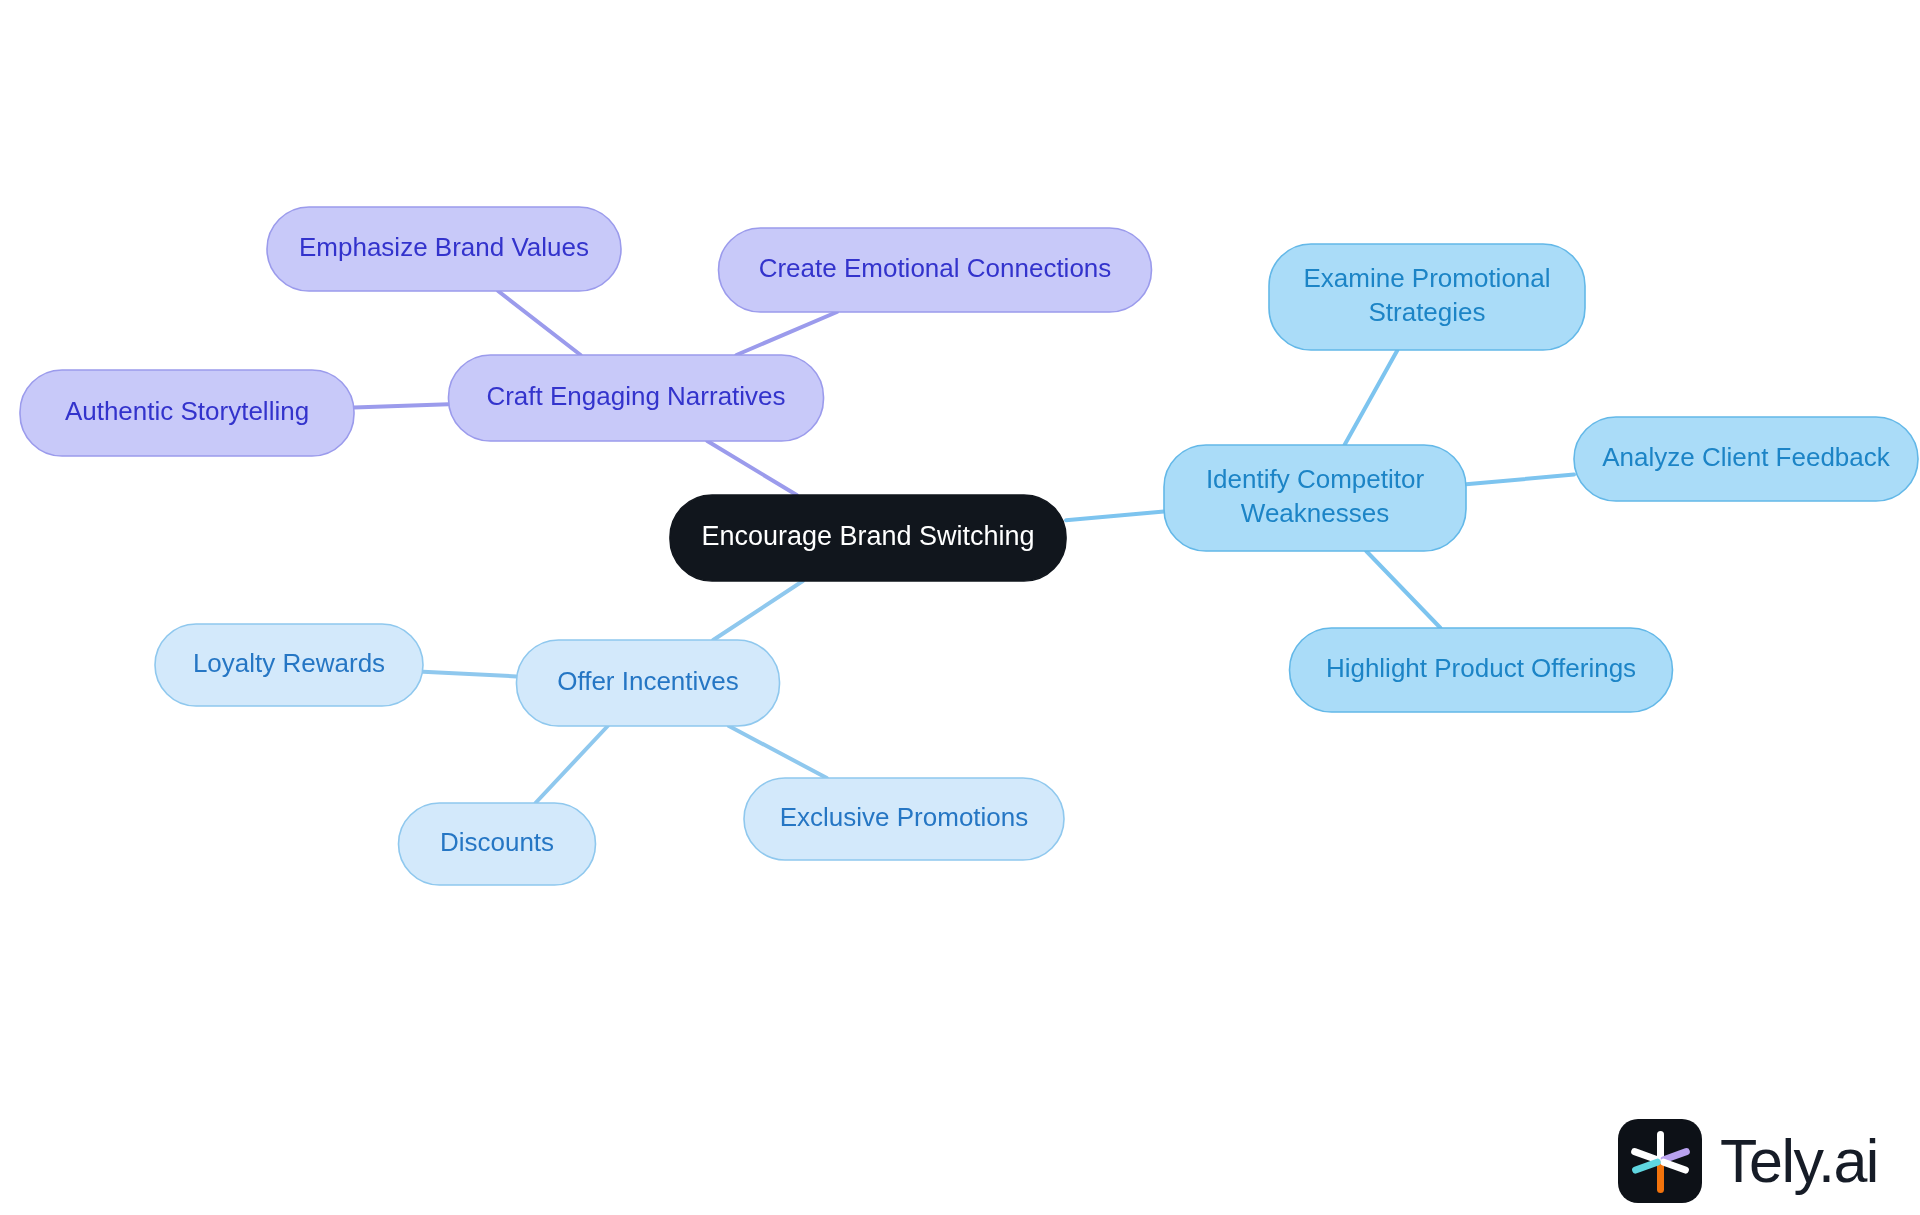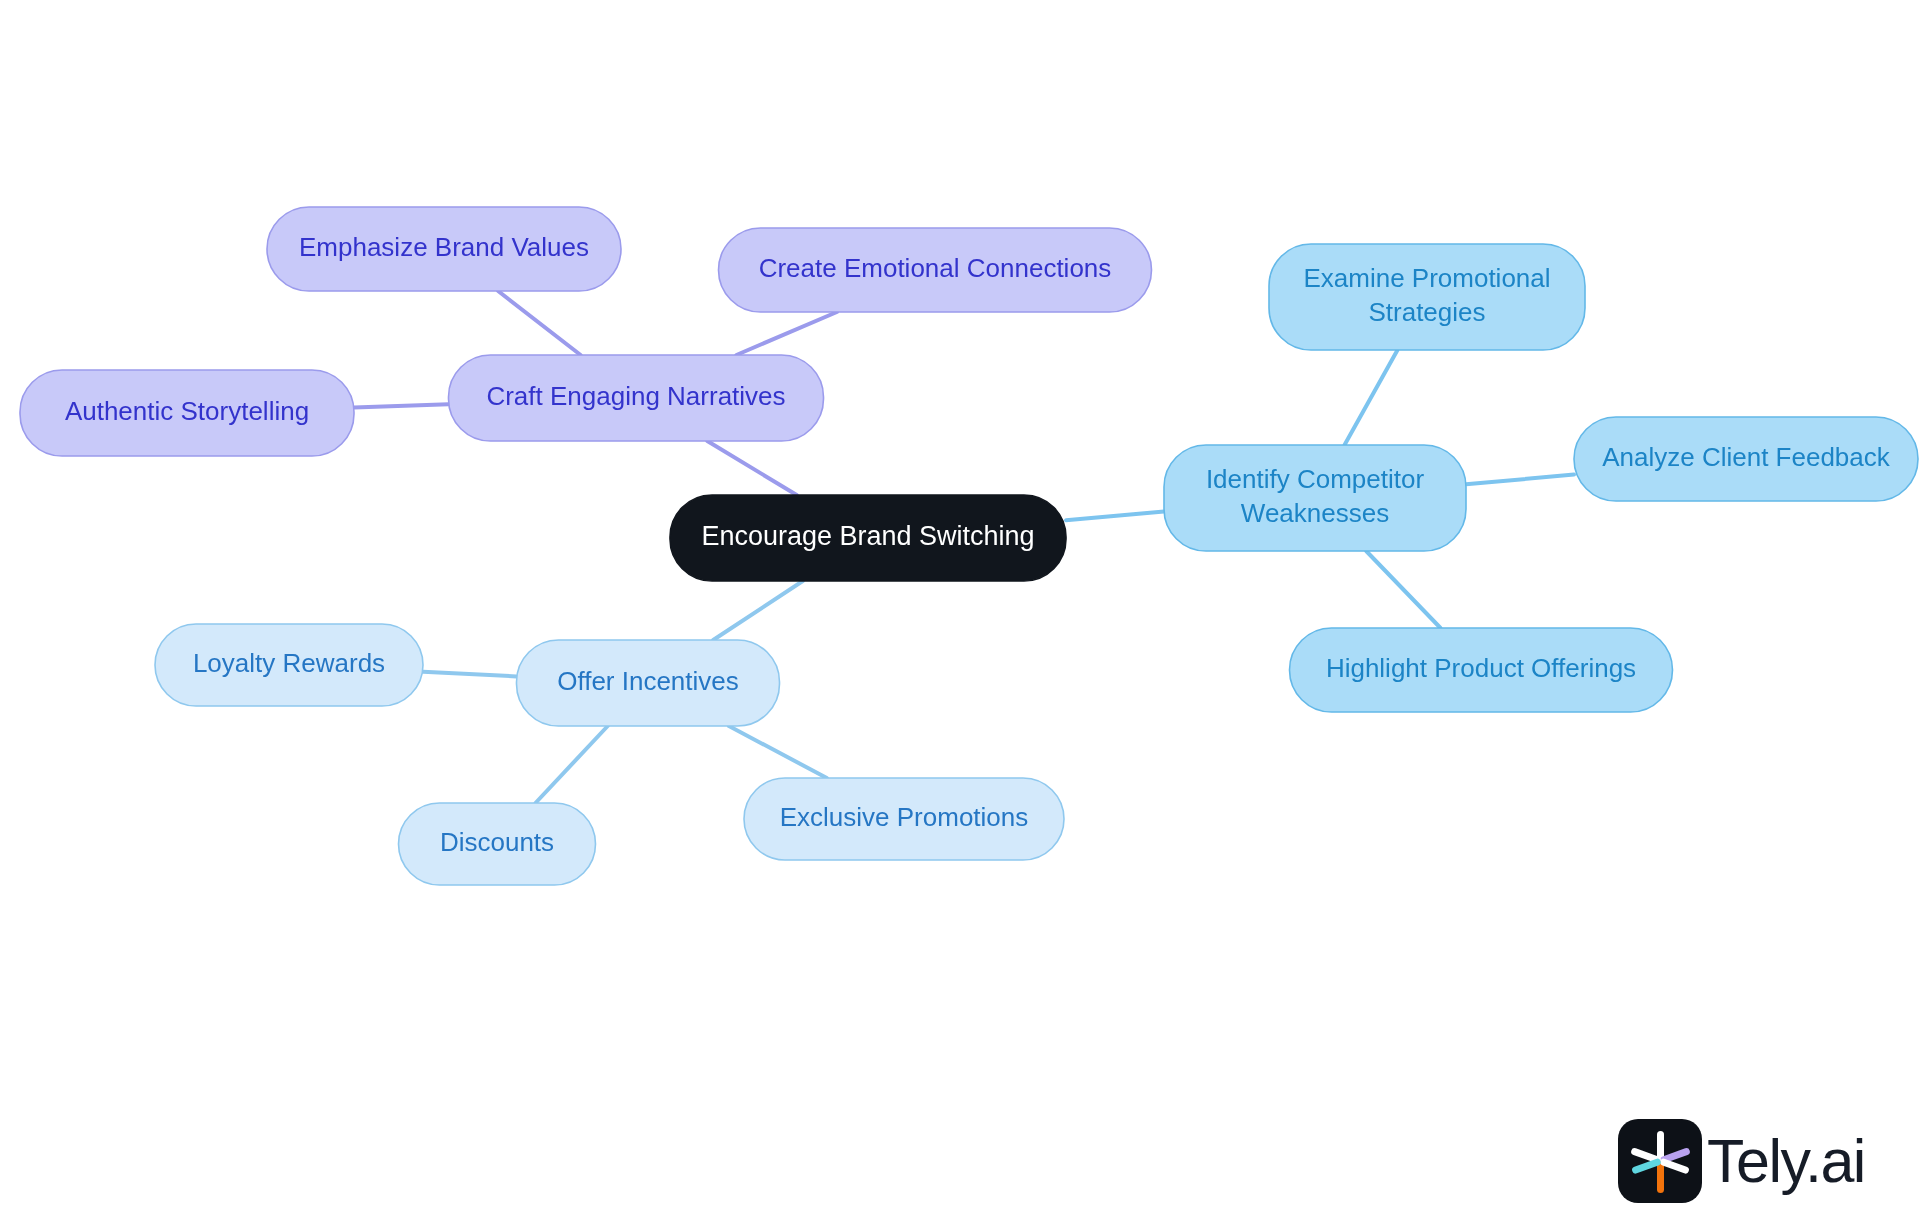--- a/index.html
+++ b/index.html
@@ -45,21 +45,21 @@
 
   
   #tely-logo {
     position: absolute;
     left: 1618px;
     top: 1118px;
     width: 278px;
     height: 86px;
     display: flex;
     align-items: center;
-    gap: 5px;
+    gap: 18px;
   }
   #tely-logo .logo-mark {
     width: 84px;
     height: 84px;
     border-radius: 20px;
     background: #0d1117;
     position: relative;
     flex: 0 0 auto;
   }
   #tely-logo .logo-mark .spoke {

